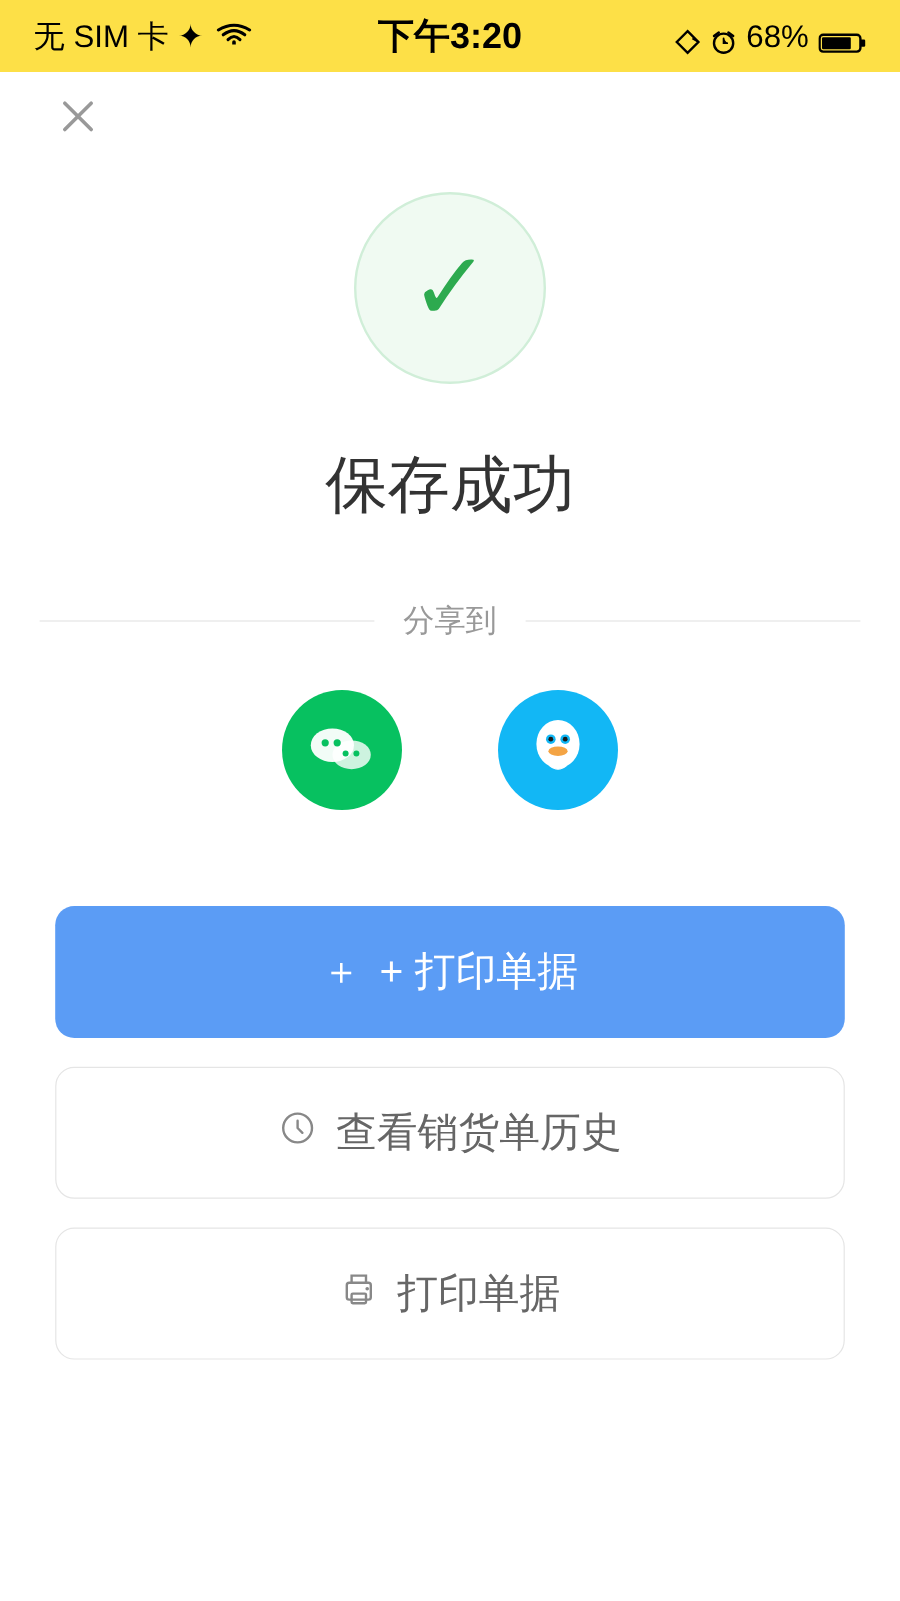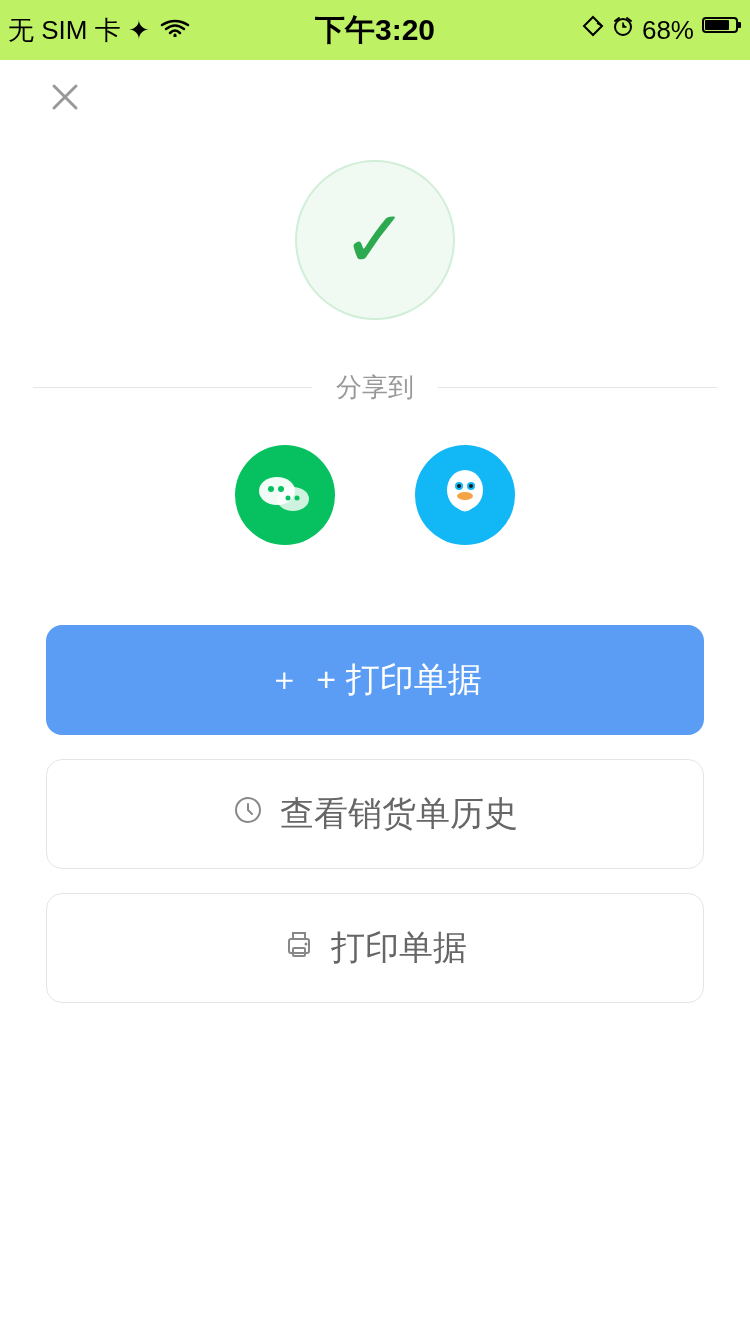--- a/index.html
+++ b/index.html
@@ -11,25 +11,25 @@
       background: #ffffff;
       font-family: -apple-system, "PingFang SC", "Helvetica Neue", sans-serif;
       position: relative;
       overflow-x: hidden;
     }
 
     
     .status-bar {
       width: 100%;
       height: 60px;
-      background: #bef264;
+      background: #fde047;
       display: flex;
       align-items: center;
       justify-content: space-between;
-      padding: 0 8px;
+      padding: 0 28px;
       font-size: 26px;
       font-weight: 500;
       color: #000;
     }
 
     .status-left {
       display: flex;
       align-items: center;
       gap: 10px;
       font-size: 26px;
@@ -39,21 +39,21 @@
       font-size: 30px;
       font-weight: 600;
       position: absolute;
       left: 50%;
       transform: translateX(-50%);
       text-align: right;
     }
 
     .status-right {
       display: flex;
-      align-items: flex-start;
+      align-items: flex-end;
       gap: 8px;
       font-size: 26px;
     }
 
     
     .close-btn {
       position: absolute;
       top: 72px;
       left: 40px;
       width: 50px;
@@ -237,20 +237,21 @@
     <line x1="28" y1="6" x2="6" y2="28" stroke="#999999" stroke-width="3" stroke-linecap="round"></line>
   </svg>
 </div>
 
 <div class="main-content">
 
   <div class="success-circle">
     <span class="checkmark">✓</span>
   </div>
 
+  <div class="success-title">保存成功</div>
 
   <div class="share-section">
     <div class="divider-row">
       <div class="divider-line"></div>
       <span class="divider-text">分享到</span>
       <div class="divider-line"></div>
     </div>
 
     <div class="share-icons-row">
 

